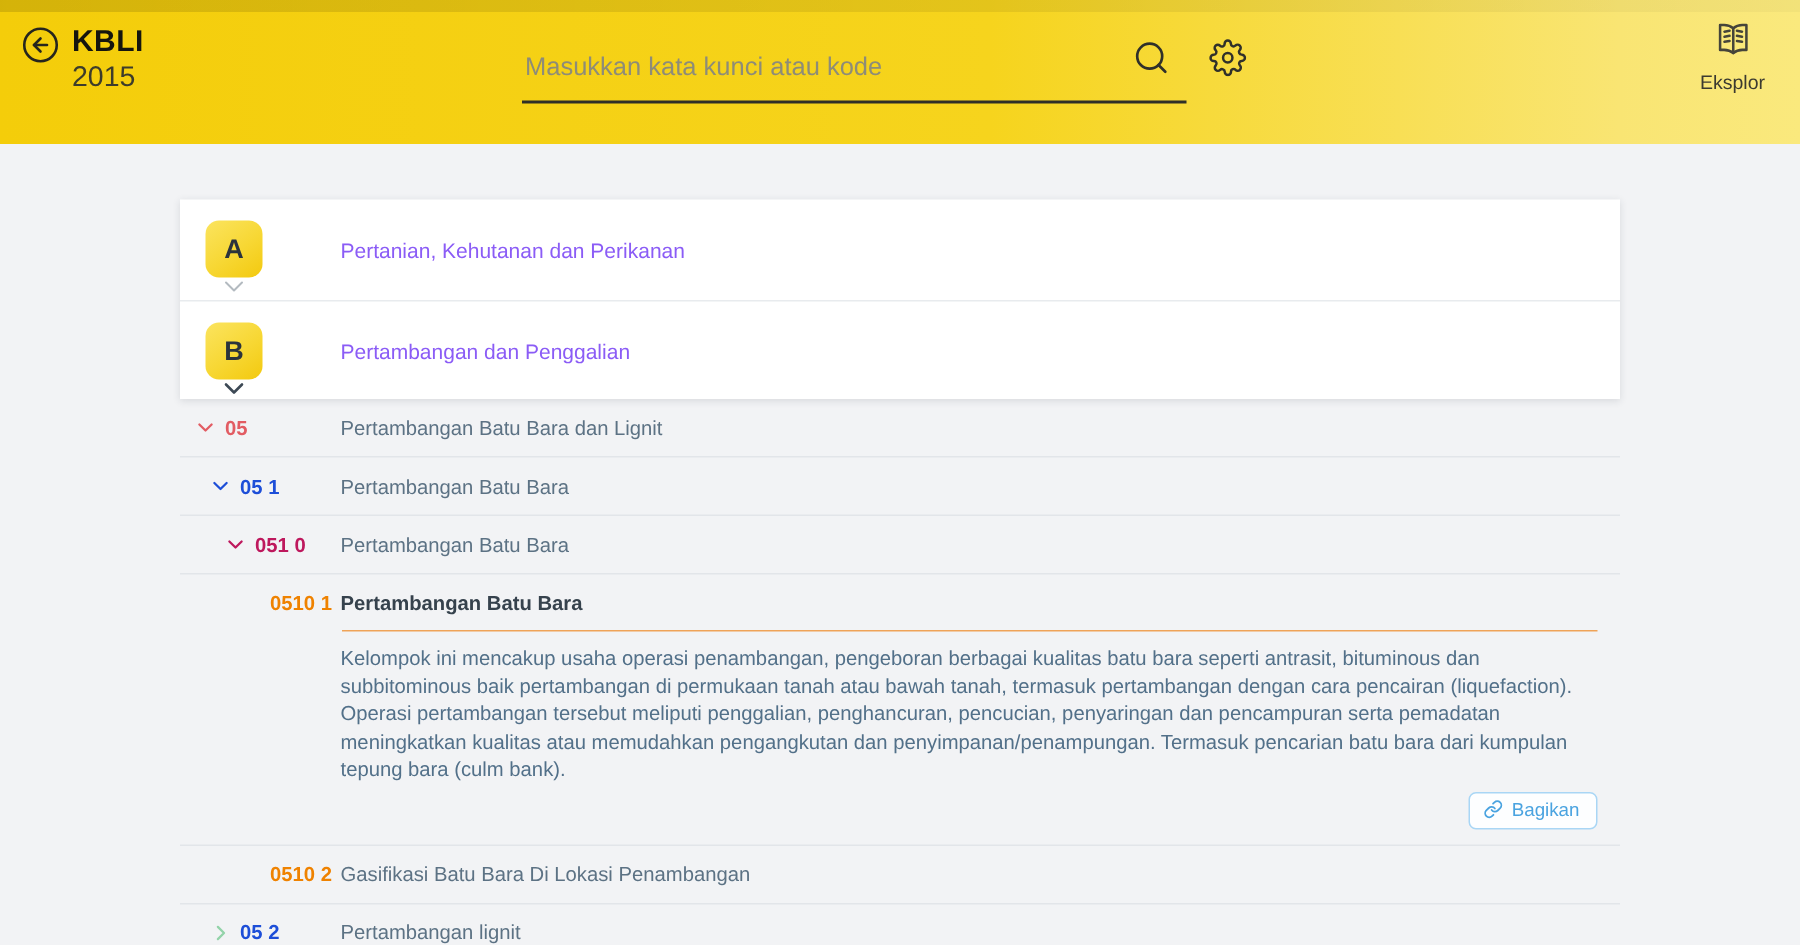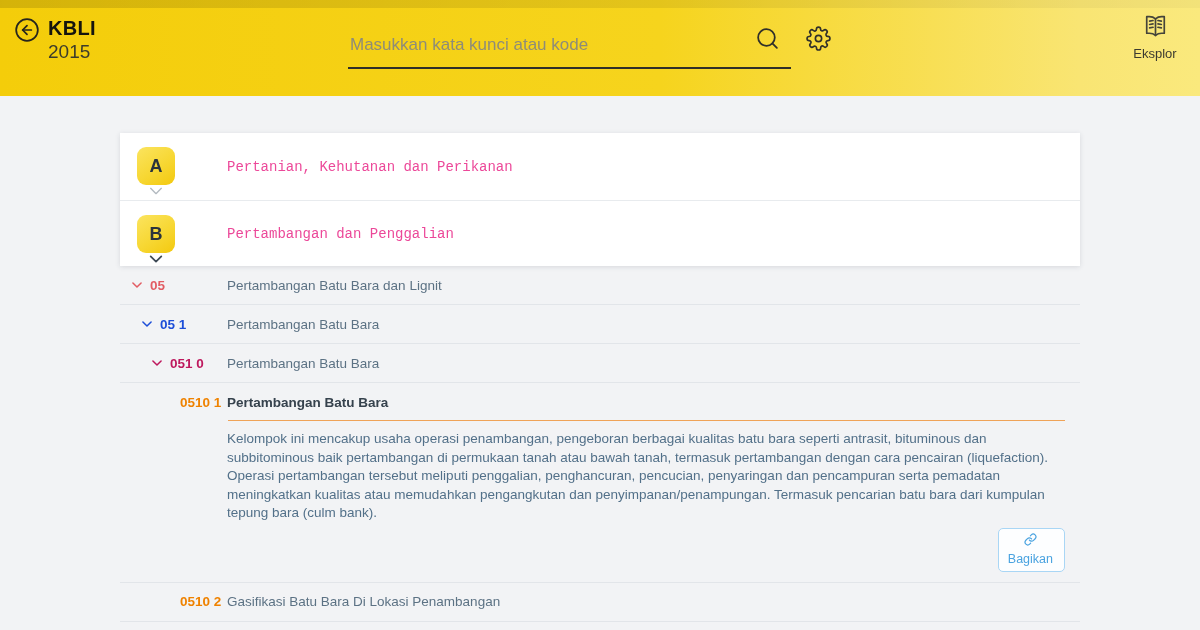--- a/index.html
+++ b/index.html
@@ -49,21 +49,21 @@
     position:absolute; left:17px; top:14px; width:38px; height:38px; border-radius:9px;
     background:linear-gradient(145deg,#fbe45f 0%,#f7d733 55%,#f3c90f 100%);
     display:flex; align-items:center; justify-content:center;
     font-size:18px; font-weight:700; color:#2b333c;
   }
   .badge-chev { position:absolute; left:28px; width:16px; height:10px; }
   .srow .badge-chev { top:53px; }
   .badge-chev.gray { color:#b3bac0; }
   .badge-chev.dark { color:#3d4955; }
   .slabel { position:absolute; left:107px; top:50%; transform:translateY(-50%);
-            font-size:14px; color:#ec4899;font-family:Liberation Mono, monospace; }
+            font-size:14px; color:#8b5cf6; }
 
   
   .trow { position:relative; height:39px; display:flex; align-items:center;
           border-bottom:1px solid #e2e5e9; cursor:pointer; }
   .lvl1 { padding-left:10px; } .lvl2 { padding-left:20px; }
   .lvl3 { padding-left:30px; } .lvl4 { padding-left:40px; }
   .chev { width:20px; height:14px; flex:0 0 20px; display:flex; align-items:center; }
   .chev svg { width:14px; height:14px; }
   .tcode { font-size:13.5px; font-weight:700; white-space:pre; }
   .ttitle { position:absolute; left:107px; font-size:13.5px; color:#5c7284; }
@@ -78,21 +78,21 @@
                  font-size:13.5px; font-weight:700; white-space:pre; }
   .detail-title { position:absolute; left:107px; top:50%; transform:translateY(-50%);
                   font-size:13.5px; font-weight:700; color:#36424d; }
   .detail-rule { margin:0 15px 0 108px; border-top:1px solid #efa358; }
   .detail-desc { margin:9px 16px 0 107px; font-size:13.5px; line-height:18.5px; color:#527089; }
   .detail-actions { margin:5px 15px 0 0; text-align:right; }
   .share-btn {
     display:inline-flex; align-items:center; gap:6px;
     padding:4px 11px 5px 9px; background:#fdfeff;
     border:1px solid #a9d6f5; border-radius:5px; cursor:pointer;
-    font-family:"Liberation Sans", sans-serif; font-size:12.5px; color:#4aa3e0;flex-direction:column;
+    font-family:"Liberation Sans", sans-serif; font-size:12.5px; color:#4aa3e0;
   }
   .share-btn svg { width:13px; height:13px; }
 </style>
 </head>
 <body>
 
 <header class="app-header">
   <div class="logo-wrap">
     <svg class="back-icon" viewBox="0 0 24 24" fill="none" stroke="currentColor" stroke-width="1.6" stroke-linecap="round" stroke-linejoin="round">
       <circle cx="12" cy="12" r="10"></circle>

